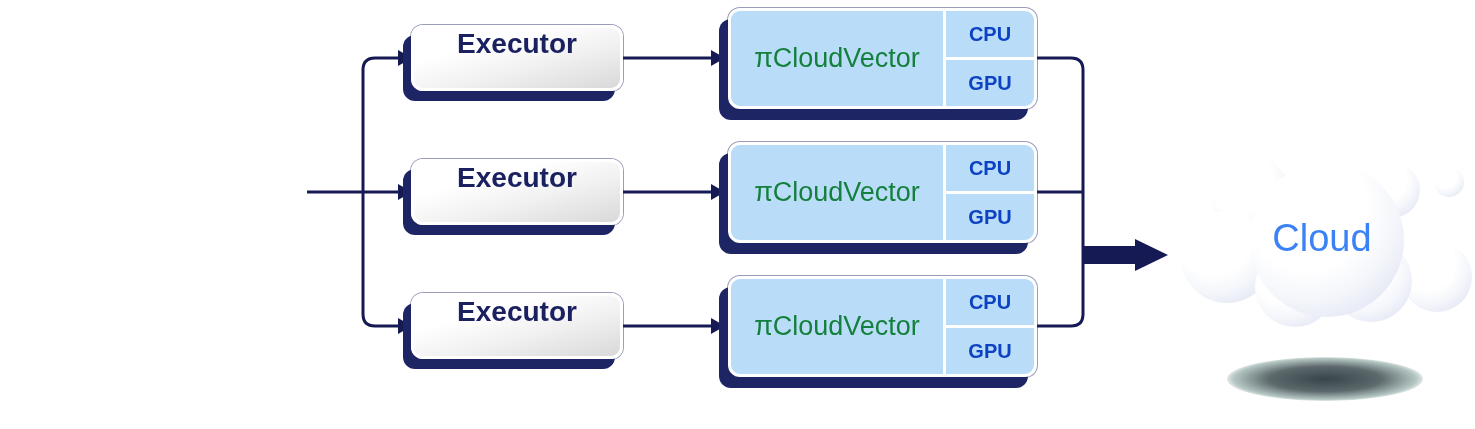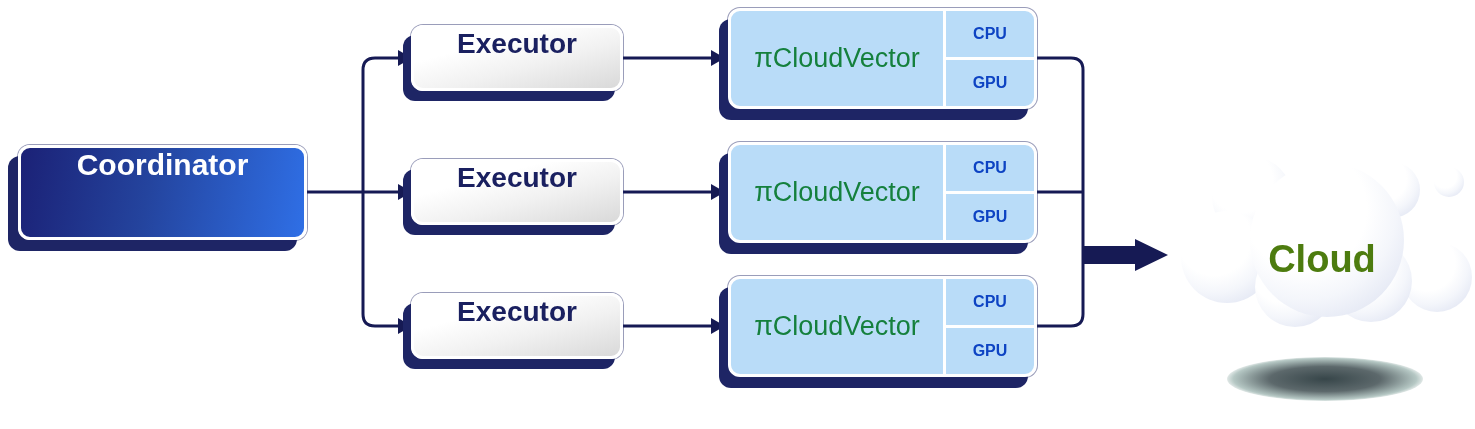--- a/index.html
+++ b/index.html
@@ -33,29 +33,29 @@
     left:728px;width:309px;height:101px;
     background:#b9dcf8;border:3px solid #ffffff;border-radius:12px;
     box-shadow:-9px 11px 0 #1e2565, 0 0 0 1px rgba(30,37,101,0.45);
     padding:0;display:flex;align-items:stretch;overflow:hidden;
   }
   .vector.row1{top:8px;} .vector.row2{top:142px;} .vector.row3{top:276px;}
   .vector-main{flex:1;display:flex;align-items:center;justify-content:center;
     color:#15803d;font-size:27px;font-weight:normal;}
   .vector-col{width:88px;border-left:3px solid #ffffff;display:flex;flex-direction:column;}
   .vector-cell{flex:1;display:flex;align-items:center;justify-content:center;
-    color:#0d43c3;font-size:16px;font-weight:bold;}
+    color:#0d43c3;font-size:20px;font-weight:bold;}
   .vector-cell.cpu{border-bottom:3px solid #ffffff;}
 
   .puff{position:absolute;border-radius:50%;z-index:2;
     background:radial-gradient(circle at 36% 30%, #ffffff 42%, #f4f6fb 62%, #e4e8f4 82%, #d7dcec 100%);}
   .cloud-label{
     position:absolute;left:1237px;top:215px;width:170px;height:46px;z-index:3;
     display:flex;align-items:center;justify-content:center;
-    color:#4d7c0f;font-size:38px;font-weight:bold;margin-top:21px;
+    color:#3b82f6;font-size:38px;font-weight:normal;
   }
   .ground-shadow{
     position:absolute;left:1227px;top:357px;width:196px;height:44px;z-index:0;
     border-radius:50%;
     background:radial-gradient(ellipse at center,
       rgba(38,54,58,0.92) 0%, rgba(38,54,58,0.75) 40%,
       rgba(44,96,86,0.35) 66%, rgba(44,96,86,0.0) 74%);
   }
 </style>
 </head>
@@ -81,23 +81,20 @@
       <polygon points="398,50 412,58 398,66"></polygon>
       <polygon points="398,184 412,192 398,200"></polygon>
       <polygon points="398,318 412,326 398,334"></polygon>
       <polygon points="711,50 725,58 711,66"></polygon>
       <polygon points="711,184 725,192 711,200"></polygon>
       <polygon points="711,318 725,326 711,334"></polygon>
       <path d="M1083,246 H1135 V239 L1168,255 L1135,271 V264 H1083 Z"></path>
     </g>
   </svg>
 
-  <div class="node coordinator">
-    <span>Coordinator</span>
-  </div>
 
   <div class="node executor row1">
     <span>Executor</span>
   </div>
   <div class="node executor row2">
     <span>Executor</span>
   </div>
   <div class="node executor row3">
     <span>Executor</span>
   </div>

